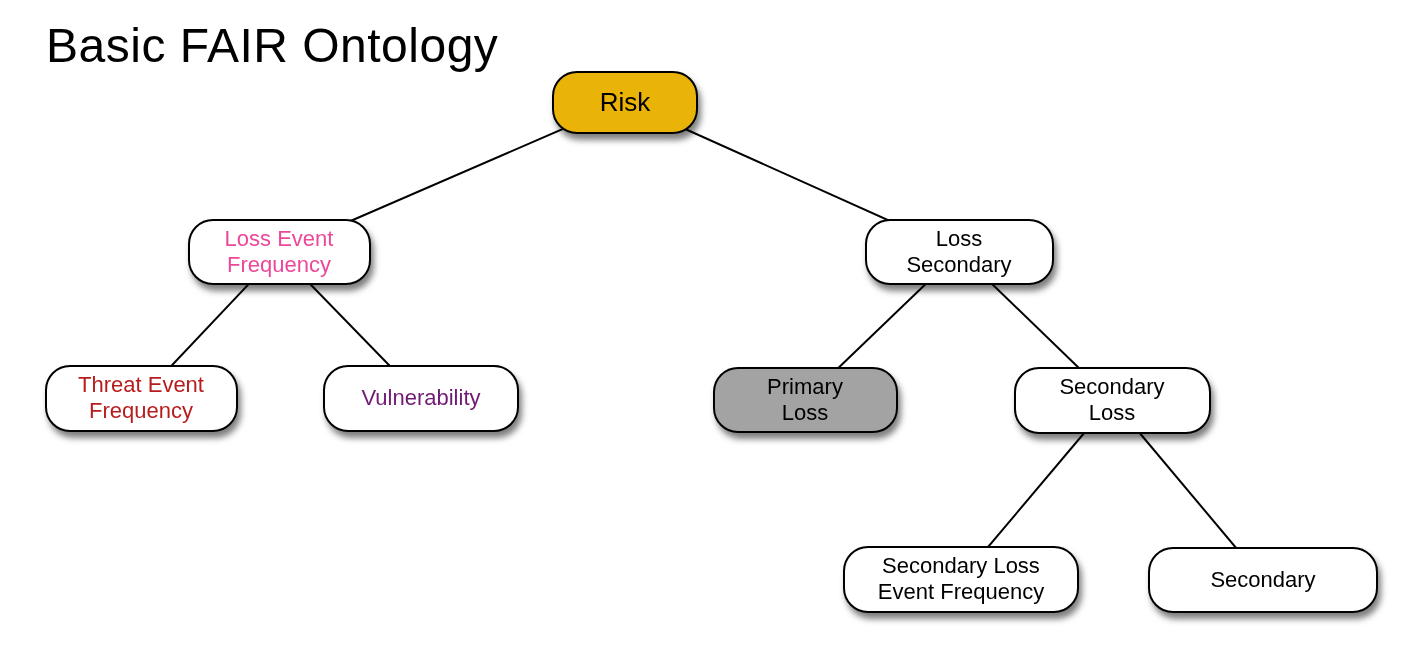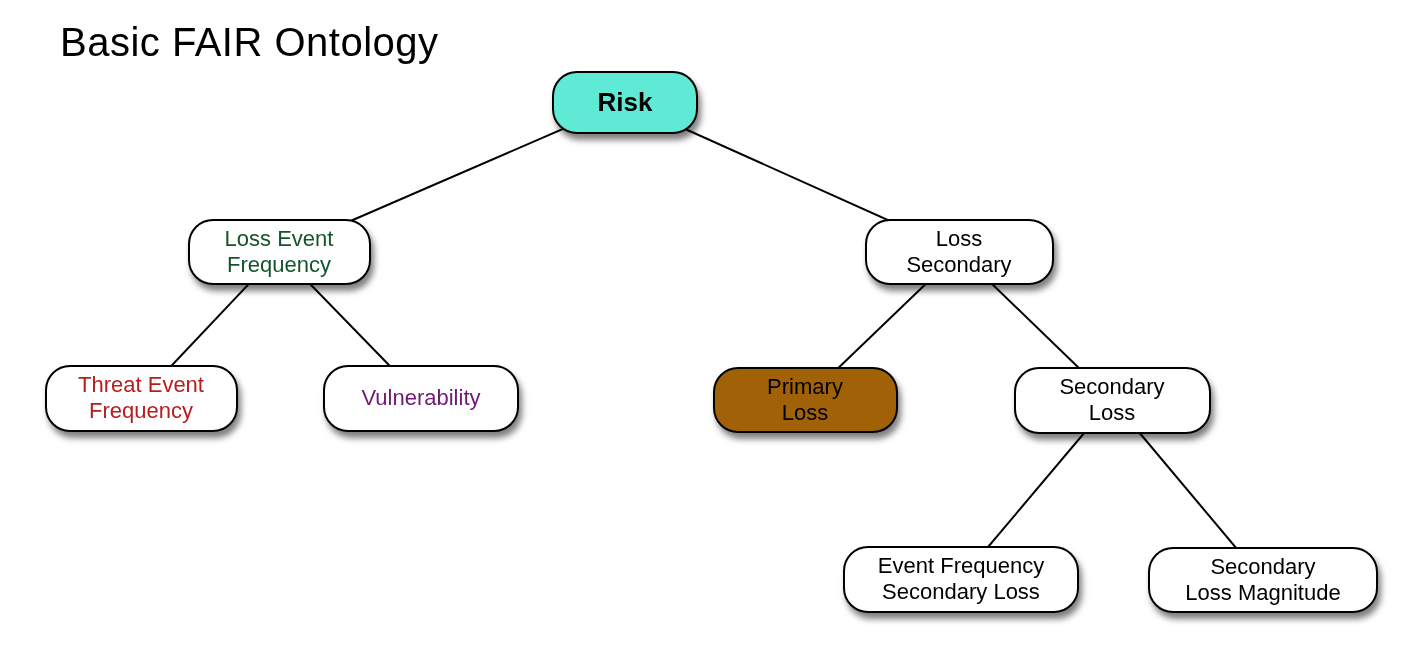--- a/index.html
+++ b/index.html
@@ -10,27 +10,26 @@
     overflow: hidden;
   }
   .canvas {
     position: relative;
     width: 1422px; height: 666px;
     background: #ffffff;
   }
   .page-title {
     position: absolute;
     left: 46px; top: 22px;
-    font-size: 40px;
+    font-size: 48px;
     font-weight: 400;
     line-height: 1.0;
     color: #000000;
     letter-spacing: 0.5px;
     white-space: nowrap;
-    margin-left: 14px;
   }
   svg.edges {
     position: absolute;
     left: 0; top: 0;
     width: 1422px; height: 666px;
   }
   .node {
     position: absolute;
     background: #ffffff;
     border: 2.7px solid #000000;
@@ -60,47 +59,46 @@
       <line x1="625" y1="102" x2="279" y2="252" stroke="#000000" stroke-width="2"></line>
       <line x1="625" y1="102" x2="959" y2="252" stroke="#000000" stroke-width="2"></line>
       <line x1="279" y1="252" x2="141" y2="398" stroke="#000000" stroke-width="2"></line>
       <line x1="279" y1="252" x2="421" y2="398" stroke="#000000" stroke-width="2"></line>
       <line x1="959" y1="252" x2="805" y2="400" stroke="#000000" stroke-width="2"></line>
       <line x1="959" y1="252" x2="1112" y2="400" stroke="#000000" stroke-width="2"></line>
       <line x1="1112" y1="400" x2="961" y2="579" stroke="#000000" stroke-width="2"></line>
       <line x1="1112" y1="400" x2="1263" y2="580" stroke="#000000" stroke-width="2"></line>
     </svg>
   <div class="page-title">Basic FAIR Ontology</div>
-<div class="node root" style="left: 552px; top: 70.5px; width: 146px; height: 63px; background: #5eead4; border-color: rgb(0, 0, 0); color: rgb(0, 0, 0); font-weight: bold;">
+<div class="node root" style="left: 552px; top: 70.5px; width: 146px; height: 63px; background: #eab308; border-color: rgb(0, 0, 0); color: rgb(0, 0, 0);">
       <div class="node-line">Risk</div>
     </div>
-    <div class="node" style="left: 187.5px; top: 219px; width: 183px; height: 66px; background: rgb(255, 255, 255); border-color: rgb(0, 0, 0); color: #14532d;">
+    <div class="node" style="left: 187.5px; top: 219px; width: 183px; height: 66px; background: rgb(255, 255, 255); border-color: rgb(0, 0, 0); color: #ec4899;">
       <div class="node-line">Loss Event</div>
       <div class="node-line">Frequency</div>
     </div>
     <div class="node" style="left: 864.5px; top: 219px; width: 189px; height: 66px; background: rgb(255, 255, 255); border-color: rgb(0, 0, 0); color: rgb(0, 0, 0);">
       <div class="node-line">Loss</div>
       <div class="node-line">Secondary</div>
     </div>
     <div class="node" style="left: 44.5px; top: 364.5px; width: 193px; height: 67px; background: rgb(255, 255, 255); border-color: rgb(0, 0, 0); color: #b91c1c;">
       <div class="node-line">Threat Event</div>
       <div class="node-line">Frequency</div>
     </div>
     <div class="node" style="left: 323px; top: 364.5px; width: 196px; height: 67px; background: rgb(255, 255, 255); border-color: rgb(0, 0, 0); color: #701a75;">
       <div class="node-line">Vulnerability</div>
     </div>
-    <div class="node" style="left: 712.5px; top: 367px; width: 185px; height: 66px; background: #a16207; border-color: rgb(0, 0, 0); color: rgb(0, 0, 0);">
+    <div class="node" style="left: 712.5px; top: 367px; width: 185px; height: 66px; background: #a3a3a3; border-color: rgb(0, 0, 0); color: rgb(0, 0, 0);">
       <div class="node-line">Primary</div>
       <div class="node-line">Loss</div>
     </div>
     <div class="node" style="left: 1013.5px; top: 366.5px; width: 197px; height: 67px; background: rgb(255, 255, 255); border-color: rgb(0, 0, 0); color: rgb(0, 0, 0);">
       <div class="node-line">Secondary</div>
       <div class="node-line">Loss</div>
     </div>
     <div class="node" style="left: 843px; top: 545.5px; width: 236px; height: 67px; background: rgb(255, 255, 255); border-color: rgb(0, 0, 0); color: rgb(0, 0, 0);">
+      <div class="node-line">Secondary Loss</div>
       <div class="node-line">Event Frequency</div>
-      <div class="node-line">Secondary Loss</div>
     </div>
     <div class="node" style="left: 1148px; top: 547px; width: 230px; height: 66px; background: rgb(255, 255, 255); border-color: rgb(0, 0, 0); color: rgb(0, 0, 0);">
       <div class="node-line">Secondary</div>
-      <div class="node-line">Loss Magnitude</div>
     </div>
   </div>
 
 </body></html>

